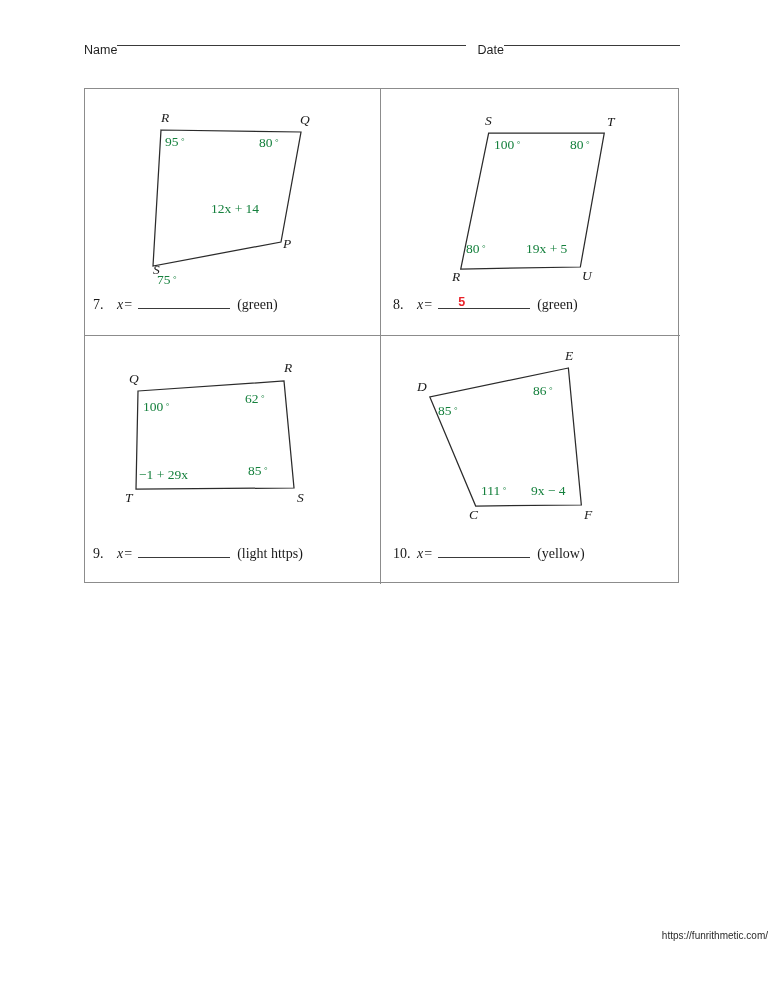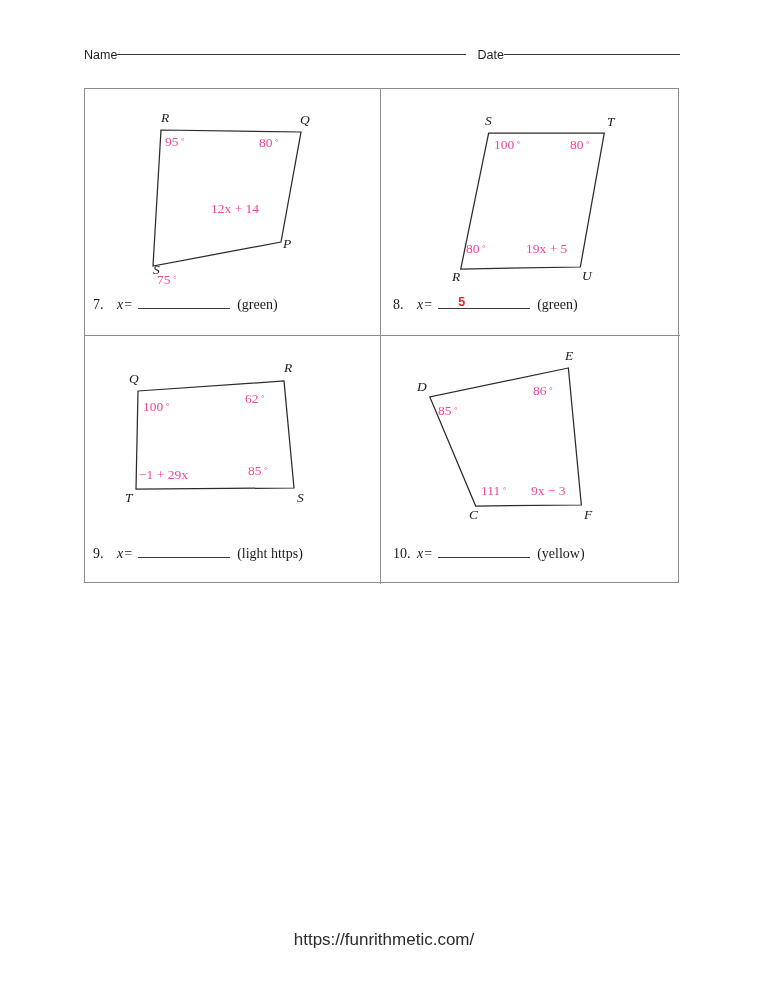--- a/index.html
+++ b/index.html
@@ -17,21 +17,21 @@
   }
 
   
   .header {
     position: absolute;
     left: 84px;
     top: 44px;
     width: 596px;
     height: 22px;
     display: flex;
-    align-items: center;
+    align-items: flex-start;
     font-family: "Liberation Sans", sans-serif;
     font-size: 12.5px;
     color: #1f1f1f;
   }
   .header-label {
     white-space: nowrap;
     line-height: 1;
   }
   .header-rule {
     flex: 1 1 auto;
@@ -97,21 +97,21 @@
     font-family: "Liberation Serif", serif;
     line-height: 1;
   }
   .vlabel {
     font-style: italic;
     font-size: 13.5px;
     color: #1a1a1a;
   }
   .alabel {
     font-size: 13.5px;
-    color: #ec4899;
+    color: #15803d;
   }
   .alabel .deg {
     font-size: 9px;
     vertical-align: 2px;
     margin-left: 2.5px;
   }
 
   
   .answer {
     position: absolute;
@@ -156,23 +156,23 @@
   .color-tag {
     white-space: nowrap;
   }
 
   
   .footer {
     position: absolute;
     left: 0;
     top: 930px;
     width: 100%;
-    text-align: center;
+    text-align: right;
     font-family: "Liberation Sans", sans-serif;
-    font-size: 17px;
+    font-size: 10px;
     color: #2b2b2b;
   }
 </style>
 </head>
 <body>
 
 <div class="header">
   <span class="header-label">Name</span>
   <span class="header-rule"></span>
   <span class="header-label date-label">Date</span>
@@ -265,21 +265,21 @@
         <polygon class="poly" points="188,32 49,61 95,170 201,169"></polygon>
       </svg>
       <span class="vlabel" style="left:184px; top:13px;">E</span>
       <span class="vlabel" style="left:36px;  top:44px;">D</span>
       <span class="vlabel" style="left:88px;  top:172px;">C</span>
       <span class="vlabel" style="left:203px; top:172px;">F</span>
 
       <span class="alabel" style="left:152px; top:48px;"><span>86</span><span class="deg">°</span></span>
       <span class="alabel" style="left:57px;  top:68px;"><span>85</span><span class="deg">°</span></span>
       <span class="alabel" style="left:100px; top:148px;"><span>111</span><span class="deg">°</span></span>
-      <span class="alabel" style="left:150px; top:148px;"><span>9x − 3</span></span>
+      <span class="alabel" style="left:150px; top:148px;"><span>9x − 4</span></span>
     </div>
     <div class="answer br">
       <span class="q-num">10.</span>
       <span class="q-var">x</span>
       <span class="q-eq">=</span>
       <span class="blank">
           <span class="filled"></span>
         </span>
       <span class="color-tag">(yellow)</span>
     </div>

